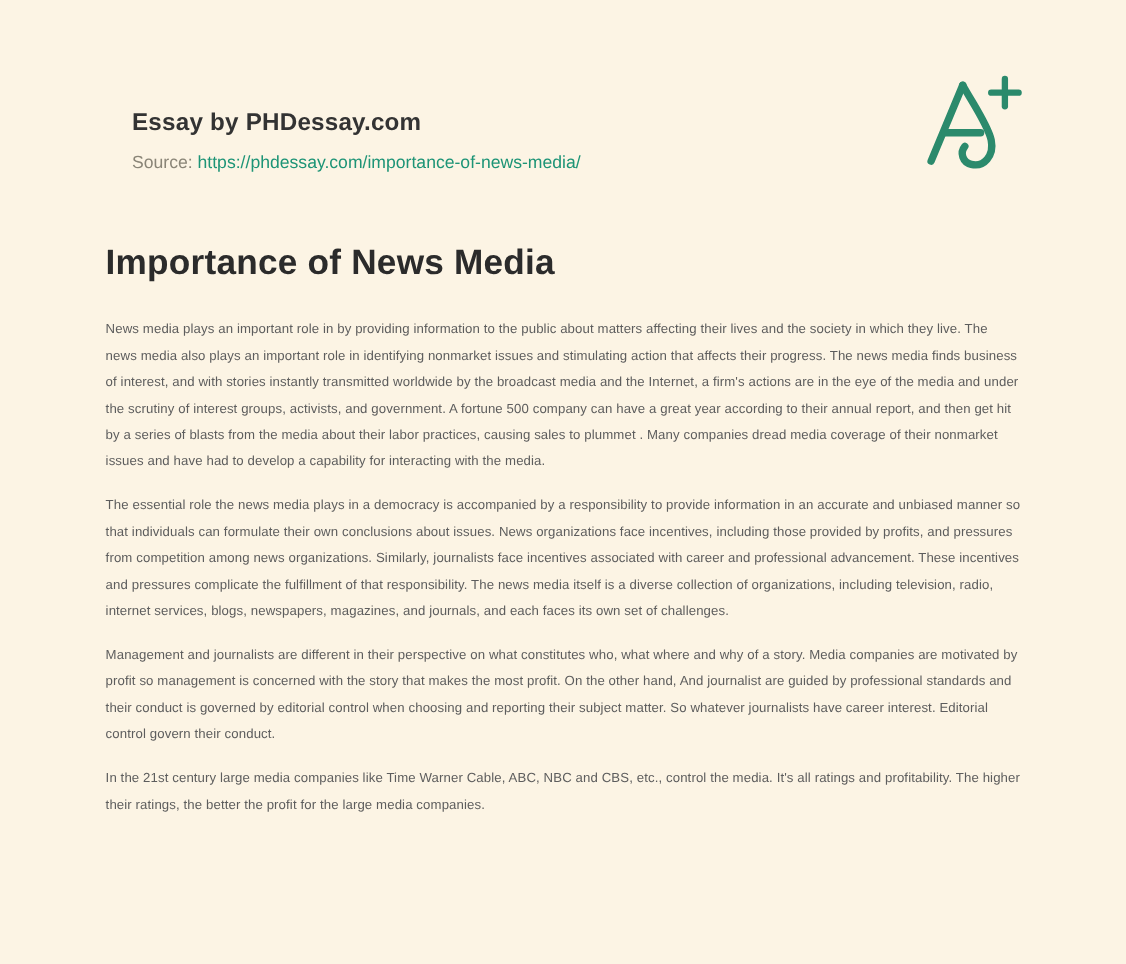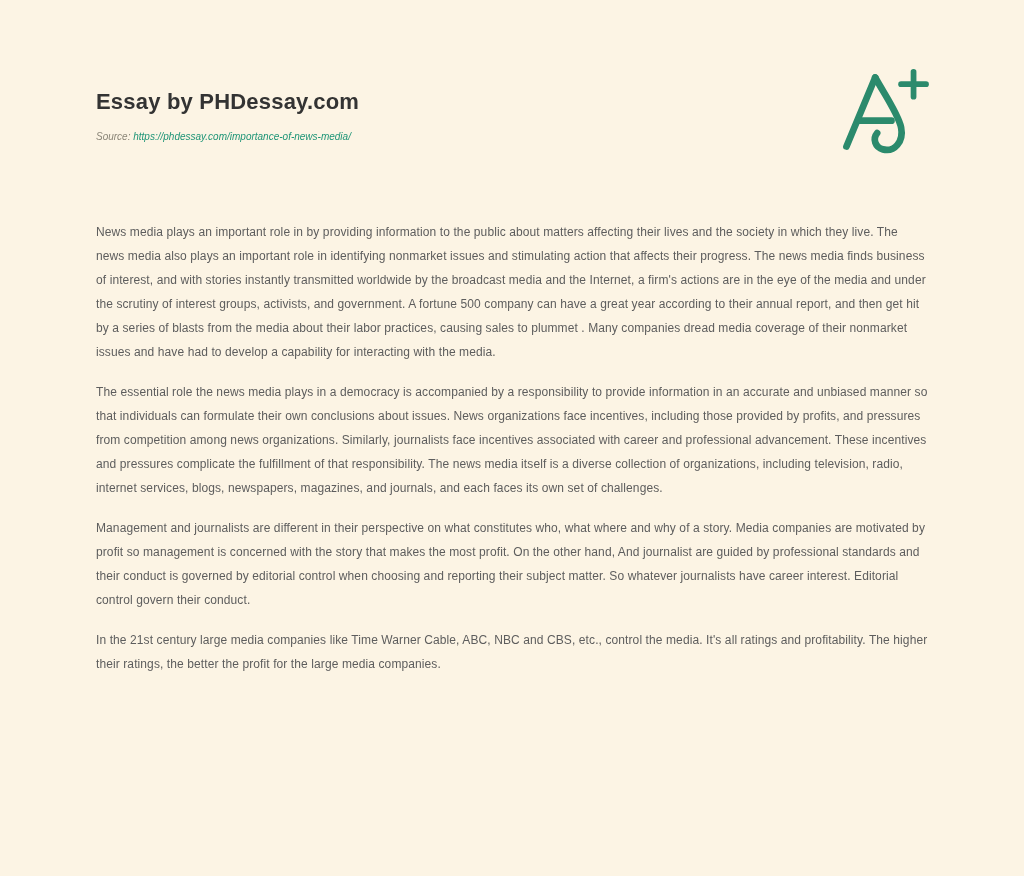--- a/index.html
+++ b/index.html
@@ -19,34 +19,34 @@
   }
   .page {
     width: 1024px;
     min-height: 876px;
     padding: 72px 96px 40px 96px;
     position: relative;
   }
   .header {
     display: flex;
     justify-content: space-between;
-    align-items: center;
+    align-items: flex-end;
     margin-bottom: 62px;
+    margin-left: 24px;
   }
   .site-title {
     font-size: 22px;
     font-weight: 700;
     color: #333333;
     letter-spacing: 0.2px;
     margin-bottom: 16px;
   }
   .source-line {
-    font-size: 10px;
+    font-size: 16px;
     color: var(--muted-color);
-    font-style: italic;
   }
   .source-line a {
     color: #1d9476;
     text-decoration: none;
   }
   .logo {
     width: 108px;
     height: 92px;
     margin-top: -6px;
     margin-right: -6px;
@@ -89,20 +89,21 @@
         <path d="M50 12 L20 84" stroke="#2b8a6c" stroke-width="7" stroke-linecap="round"></path>
         <path d="M50 12 C60 30 74 50 77 64 C80 79 70 90 58 87 C50 85 47 76 52 70" stroke="#2b8a6c" stroke-width="7" stroke-linecap="round"></path>
         <path d="M33 57 L67 57" stroke="#2b8a6c" stroke-width="7" stroke-linecap="round"></path>
 
         <path d="M90 6 L90 32" stroke="#2b8a6c" stroke-width="6" stroke-linecap="round"></path>
         <path d="M77 19 L103 19" stroke="#2b8a6c" stroke-width="6" stroke-linecap="round"></path>
       </svg>
     </div>
   </div>
 
+  <h1 class="essay-title">Importance of News Media</h1>
 
   <div class="paragraphs">
     <p>News media plays an important role in by providing information to the public about matters affecting their lives and the society in which they live. The news media also plays an important role in identifying nonmarket issues and stimulating action that affects their progress. The news media finds business of interest, and with stories instantly transmitted worldwide by the broadcast media and the Internet, a firm's actions are in the eye of the media and under the scrutiny of interest groups, activists, and government. A fortune 500 company can have a great year according to their annual report, and then get hit by a series of blasts from the media about their labor practices, causing sales to plummet . Many companies dread media coverage of their nonmarket issues and have had to develop a capability for interacting with the media.</p>
     <p>The essential role the news media plays in a democracy is accompanied by a responsibility to provide information in an accurate and unbiased manner so that individuals can formulate their own conclusions about issues. News organizations face incentives, including those provided by profits, and pressures from competition among news organizations. Similarly, journalists face incentives associated with career and professional advancement. These incentives and pressures complicate the fulfillment of that responsibility. The news media itself is a diverse collection of organizations, including television, radio, internet services, blogs, newspapers, magazines, and journals, and each faces its own set of challenges.</p>
     <p>Management and journalists are different in their perspective on what constitutes who, what where and why of a story. Media companies are motivated by profit so management is concerned with the story that makes the most profit. On the other hand, And journalist are guided by professional standards and their conduct is governed by editorial control when choosing and reporting their subject matter. So whatever journalists have career interest. Editorial control govern their conduct.</p>
     <p>In the 21st century large media companies like Time Warner Cable, ABC, NBC and CBS, etc., control the media. It's all ratings and profitability. The higher their ratings, the better the profit for the large media companies.</p>
   </div>
 
 </div>
 

